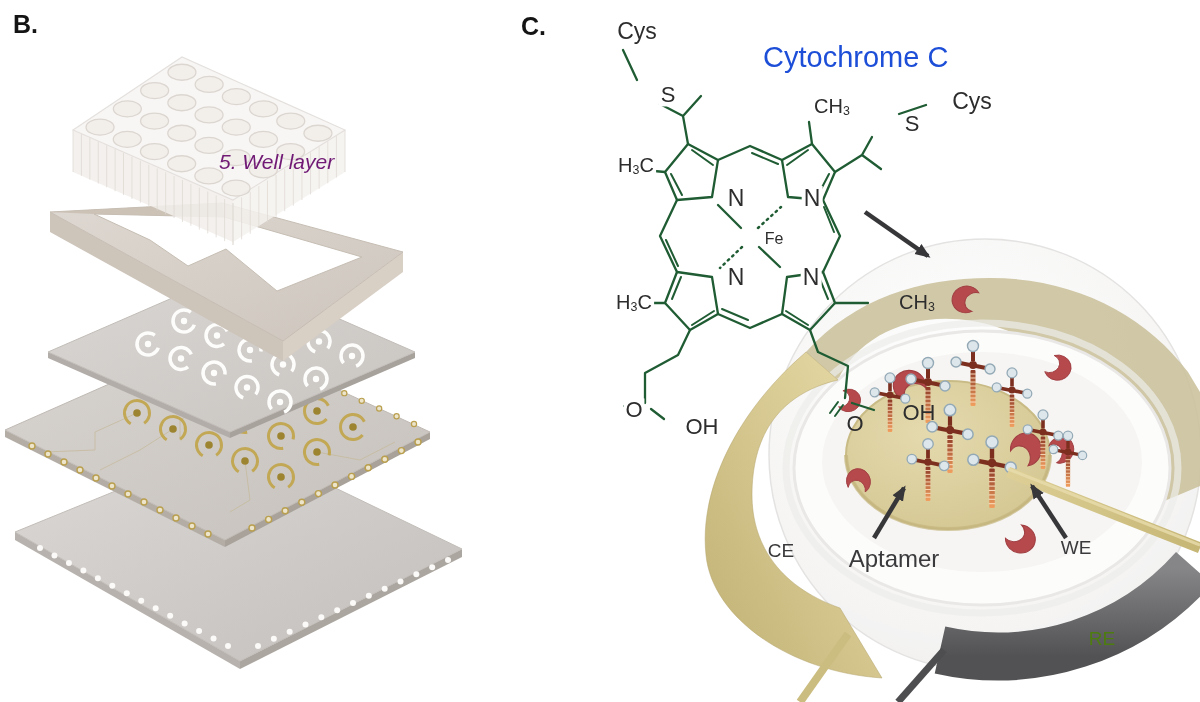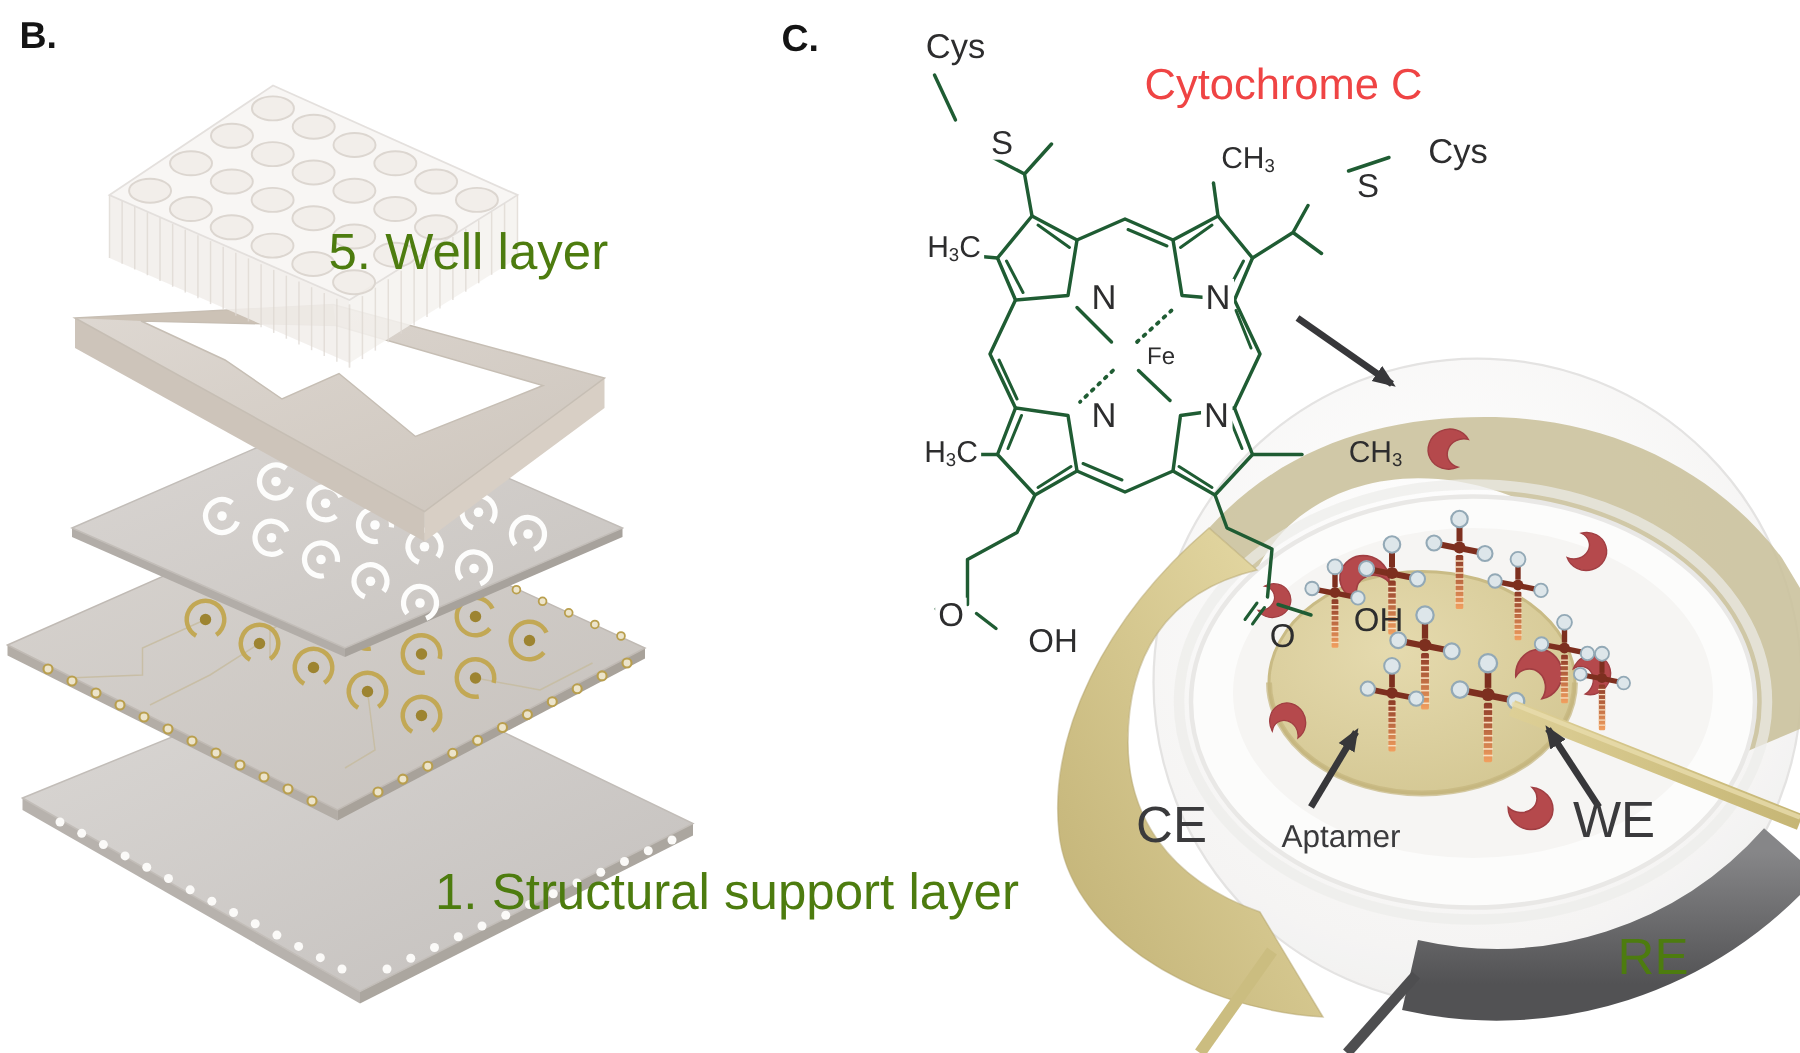--- a/index.html
+++ b/index.html
@@ -7,23 +7,23 @@
     position:relative;width:1200px;height:702px;background:#ffffff;overflow:hidden;
     font-family:"Liberation Sans","DejaVu Sans",sans-serif;
   }
   #scene{position:absolute;left:0;top:0;z-index:1;}
   .lbl{position:absolute;white-space:nowrap;color:#2d2d2e;z-index:3;line-height:1.05;}
   .ctr{transform:translate(-50%,-50%);margin-left:24px;}
   .atom{background:#ffffff;padding:0 2px;}
   .nobg{background:transparent;}
   .sub{font-size:0.62em;vertical-align:-0.22em;}
   .panel-letter{font-weight:bold;font-size:25px;color:#141414;}
-  .layer-lbl{font-size:34px;color:#4d7c0f;}
-  .fig-title{font-size:29px;color:#ef4444;}
-  .elec-lbl{font-size:34px;color:#3a3a3c;}
+  .layer-lbl{font-size:21px;color:#701a75;font-style:italic;}
+  .fig-title{font-size:29px;color:#1d4ed8;}
+  .elec-lbl{font-size:19px;color:#3a3a3c;}
   .elec-lbl.white{color:#4d7c0f;}
 </style>
 </head>
 <body>
 
 <div id="canvas">
 
 <svg id="scene" width="1200" height="702" viewBox="0 0 1200 702">
   <defs>
     <linearGradient id="gSupport" x1="0" y1="0" x2="1" y2="1">
@@ -444,21 +444,20 @@
       <line x1="874" y1="538" x2="904" y2="488" marker-end="url(#ah)"></line>
       <line x1="1066" y1="538" x2="1032" y2="486" marker-end="url(#ah)"></line>
     </g>
   </g>
 </svg>
 
 <span class="lbl panel-letter" style="left:13px;top:11px">B.</span>
 <span class="lbl panel-letter" style="left:521px;top:13px">C.</span>
 
 <span class="lbl layer-lbl" style="left:219px;top:151px">5. Well layer</span>
-<span class="lbl layer-lbl" style="left:290px;top:578px">1. Structural support layer</span>
 
 <span class="lbl fig-title" style="left:763px;top:42px">Cytochrome C</span>
 
 <span class="lbl ctr" style="left:613px;top:31px;font-size:23px">Cys</span>
 <span class="lbl ctr atom" style="left:644px;top:95px;font-size:22px">S</span>
 <span class="lbl ctr" style="left:948px;top:101px;font-size:23px">Cys</span>
 <span class="lbl ctr atom nobg" style="left:888px;top:124px;font-size:22px">S</span>
 
 <span class="lbl ctr atom" style="left:808px;top:107px;font-size:20px"><span>CH</span><span class="sub">3</span></span>
 <span class="lbl ctr atom nobg" style="left:893px;top:303px;font-size:20px"><span>CH</span><span class="sub">3</span></span>
@@ -470,17 +469,17 @@
 <span class="lbl ctr atom" style="left:712px;top:277px;font-size:23px">N</span>
 <span class="lbl ctr atom" style="left:787px;top:277px;font-size:23px">N</span>
 <span class="lbl ctr atom" style="left:750px;top:239px;font-size:16px">Fe</span>
 
 <span class="lbl ctr atom" style="left:610px;top:410px;font-size:22px">O</span>
 <span class="lbl ctr atom" style="left:678px;top:427px;font-size:22px">OH</span>
 <span class="lbl ctr atom nobg" style="left:831px;top:424px;font-size:22px">O</span>
 <span class="lbl ctr atom nobg" style="left:895px;top:413px;font-size:22px">OH</span>
 
 <span class="lbl ctr elec-lbl" style="left:757px;top:551px">CE</span>
-<span class="lbl ctr elec-lbl" style="left:870px;top:559px;font-size:21px">Aptamer</span>
+<span class="lbl ctr elec-lbl" style="left:870px;top:559px;font-size:24px">Aptamer</span>
 <span class="lbl ctr elec-lbl" style="left:1052px;top:548px">WE</span>
 <span class="lbl ctr elec-lbl white" style="left:1078px;top:639px">RE</span>
 
 </div>
 
 </body></html>

